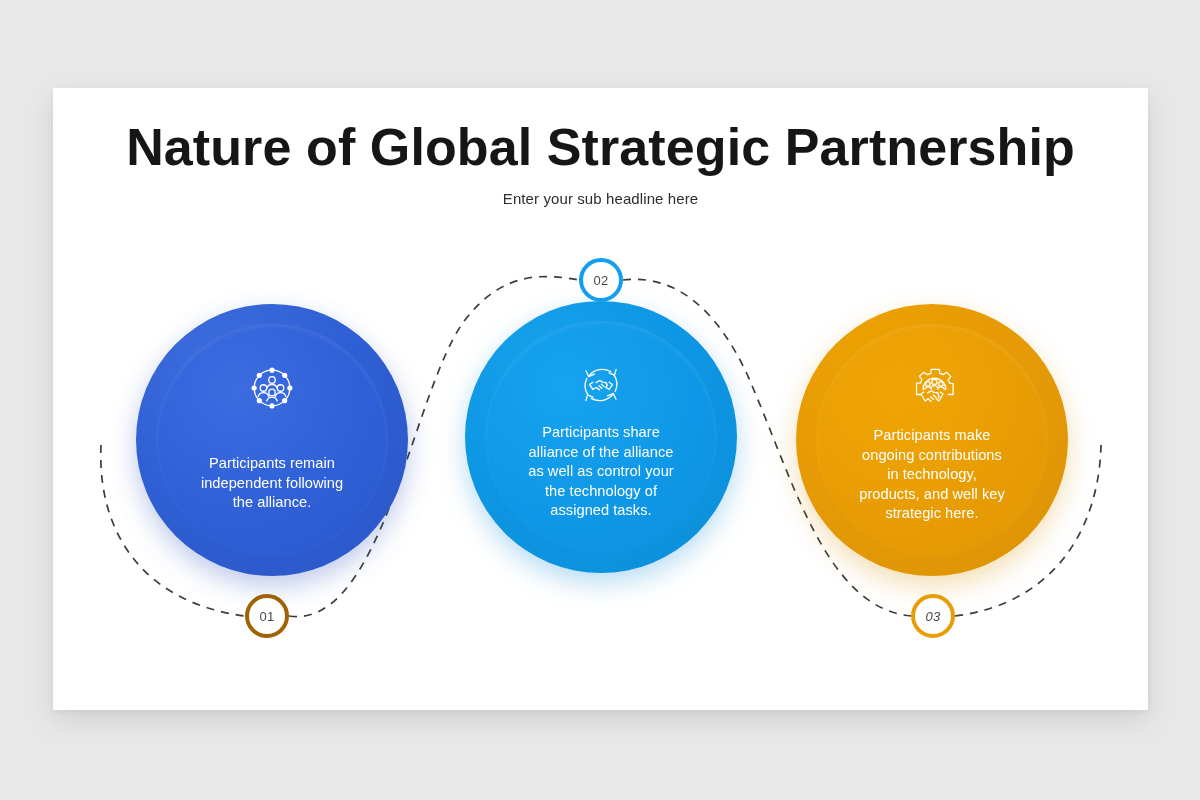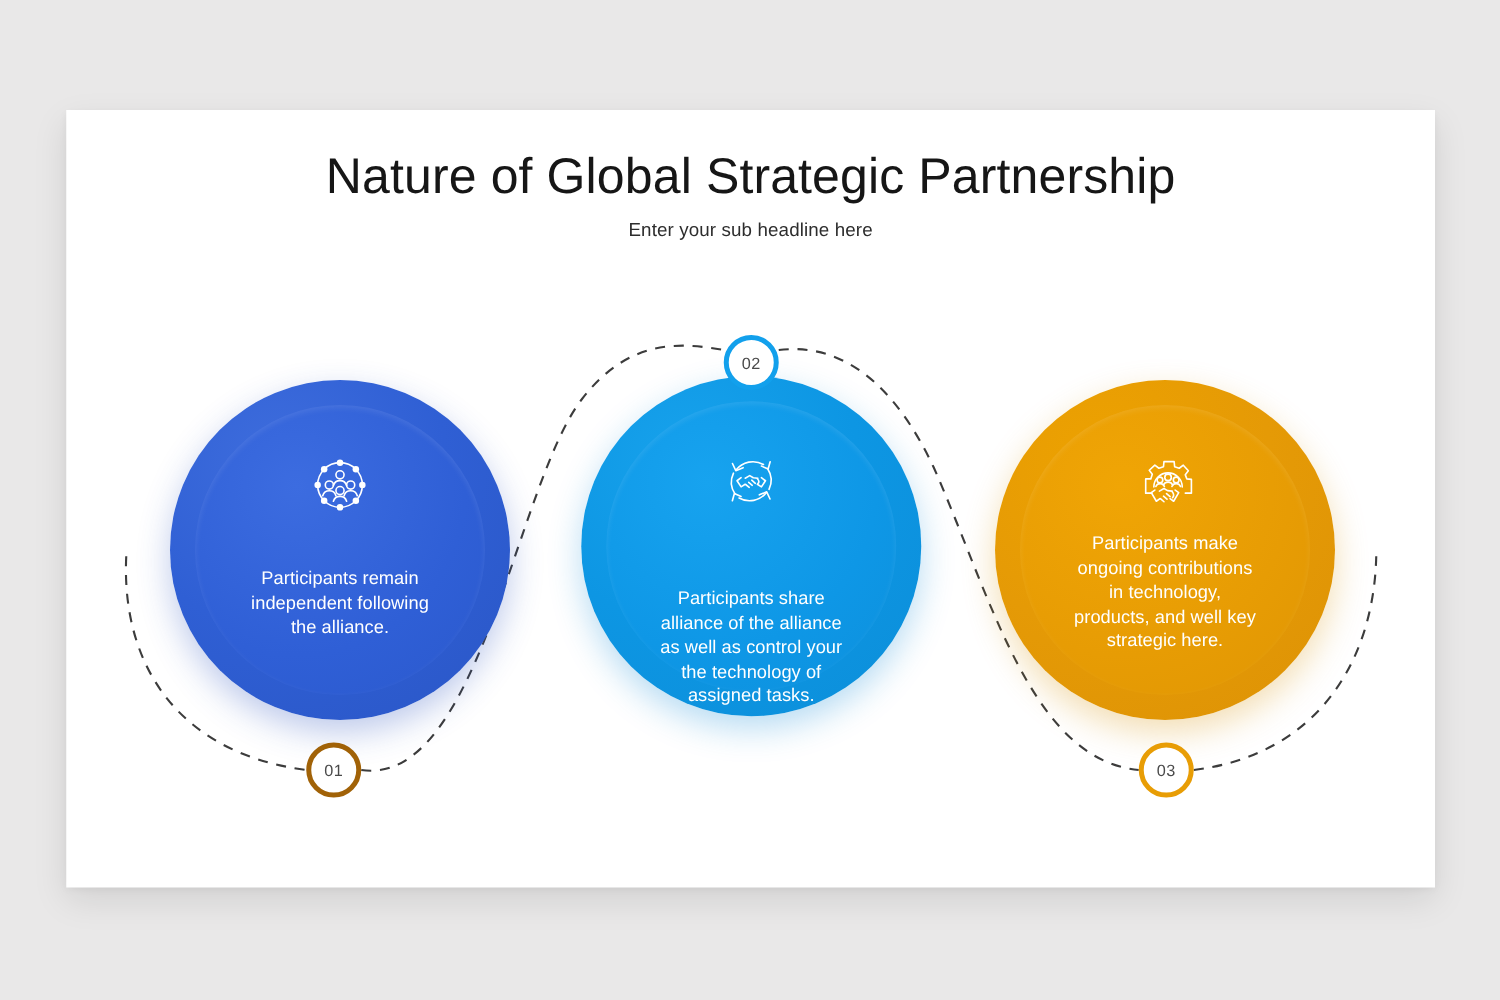--- a/index.html
+++ b/index.html
@@ -33,22 +33,22 @@
 
   
   .title-block {
     position: absolute;
     left: 0;
     top: 30px;
     width: 1095px;
     text-align: center;
   }
   .slide-title {
-    font-size: 40px;
-    font-weight: 400;
+    font-size: 52px;
+    font-weight: 700;
     color: #161616;
     letter-spacing: 0.1px;
     line-height: 1.15;
     margin: 0;
   }
   .slide-subtitle {
     margin: 12px 0 0 0;
     font-size: 15px;
     font-weight: 400;
     color: #2d2d2d;
@@ -131,21 +131,20 @@
     box-shadow: inset 0 2px 5px rgba(255,255,255,0.10);
     gap: 28px;
   }
   .node-2 .node-outer {
     background: radial-gradient(circle at 32% 24%, #17a2ec 0%, #0d96e3 48%, #0c8ed9 100%);
     box-shadow: 0 10px 26px rgba(20,140,215,0.30);
   }
   .node-2 .node-inner {
     background: radial-gradient(circle at 35% 28%, #17a3ef 0%, #0e97e6 60%, #0d90dc 100%);
     box-shadow: inset 0 2px 5px rgba(255,255,255,0.10);
-    gap: 47px;
   }
   .node-3 .node-outer {
     background: radial-gradient(circle at 32% 24%, #edа000 0%, #e59a06 48%, #dd9205 100%);
     background: radial-gradient(circle at 32% 24%, #eda200 0%, #e59a06 48%, #dd9205 100%);
     box-shadow: 0 10px 26px rgba(215,145,5,0.30);
   }
   .node-3 .node-inner {
     background: radial-gradient(circle at 35% 28%, #f0a505 0%, #e79c04 60%, #e09604 100%);
     box-shadow: inset 0 2px 5px rgba(255,255,255,0.10);
   }
@@ -168,22 +167,22 @@
     box-sizing: border-box;
     z-index: 5;
   }
   .badge-label {
     font-size: 13px;
     color: #4a4a4a;
     letter-spacing: 0.3px;
     line-height: 1;
   }
   .badge-1 { left: 192px; top: 506px; border: 4px solid #a16207; }
-  .badge-2 { left: 526px; top: 180px; border: 4px solid #12a0ec; }
-  .badge-3 { left: 858px; top: 506px; border: 4px solid #e89d05; }
+  .badge-2 { left: 526px; top: 170px; border: 4px solid #12a0ec; }
+  .badge-3 { left: 858px; top: 506px; border: 4px solid #e89d05; font-style: italic; }
 </style>
 </head>
 <body>
 
 <div id="slide-root">
 
   <div class="slide-card">
 
     <div class="title-block">
       <h1 class="slide-title">Nature of Global Strategic Partnership</h1>

